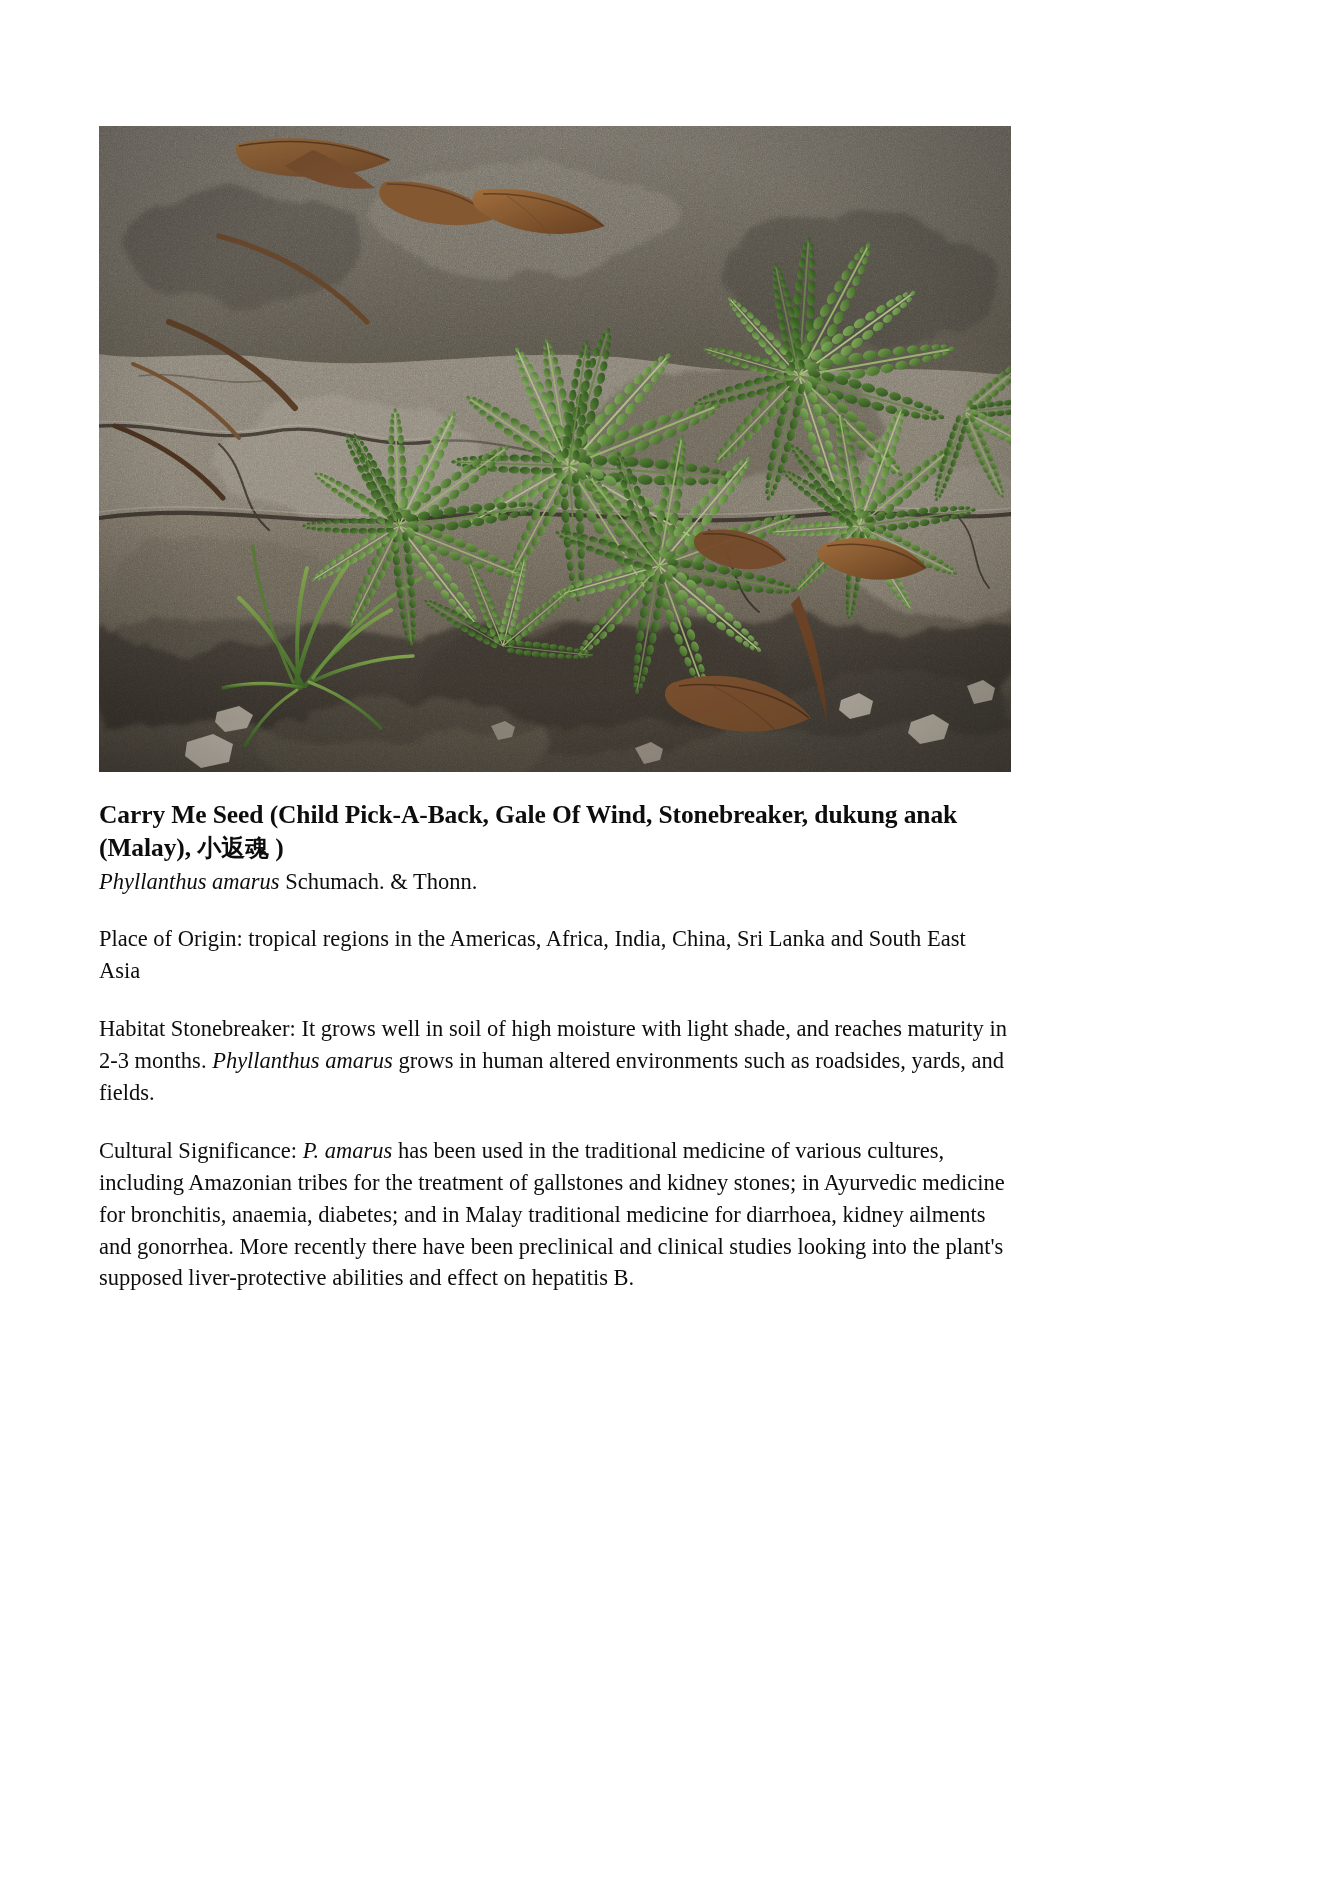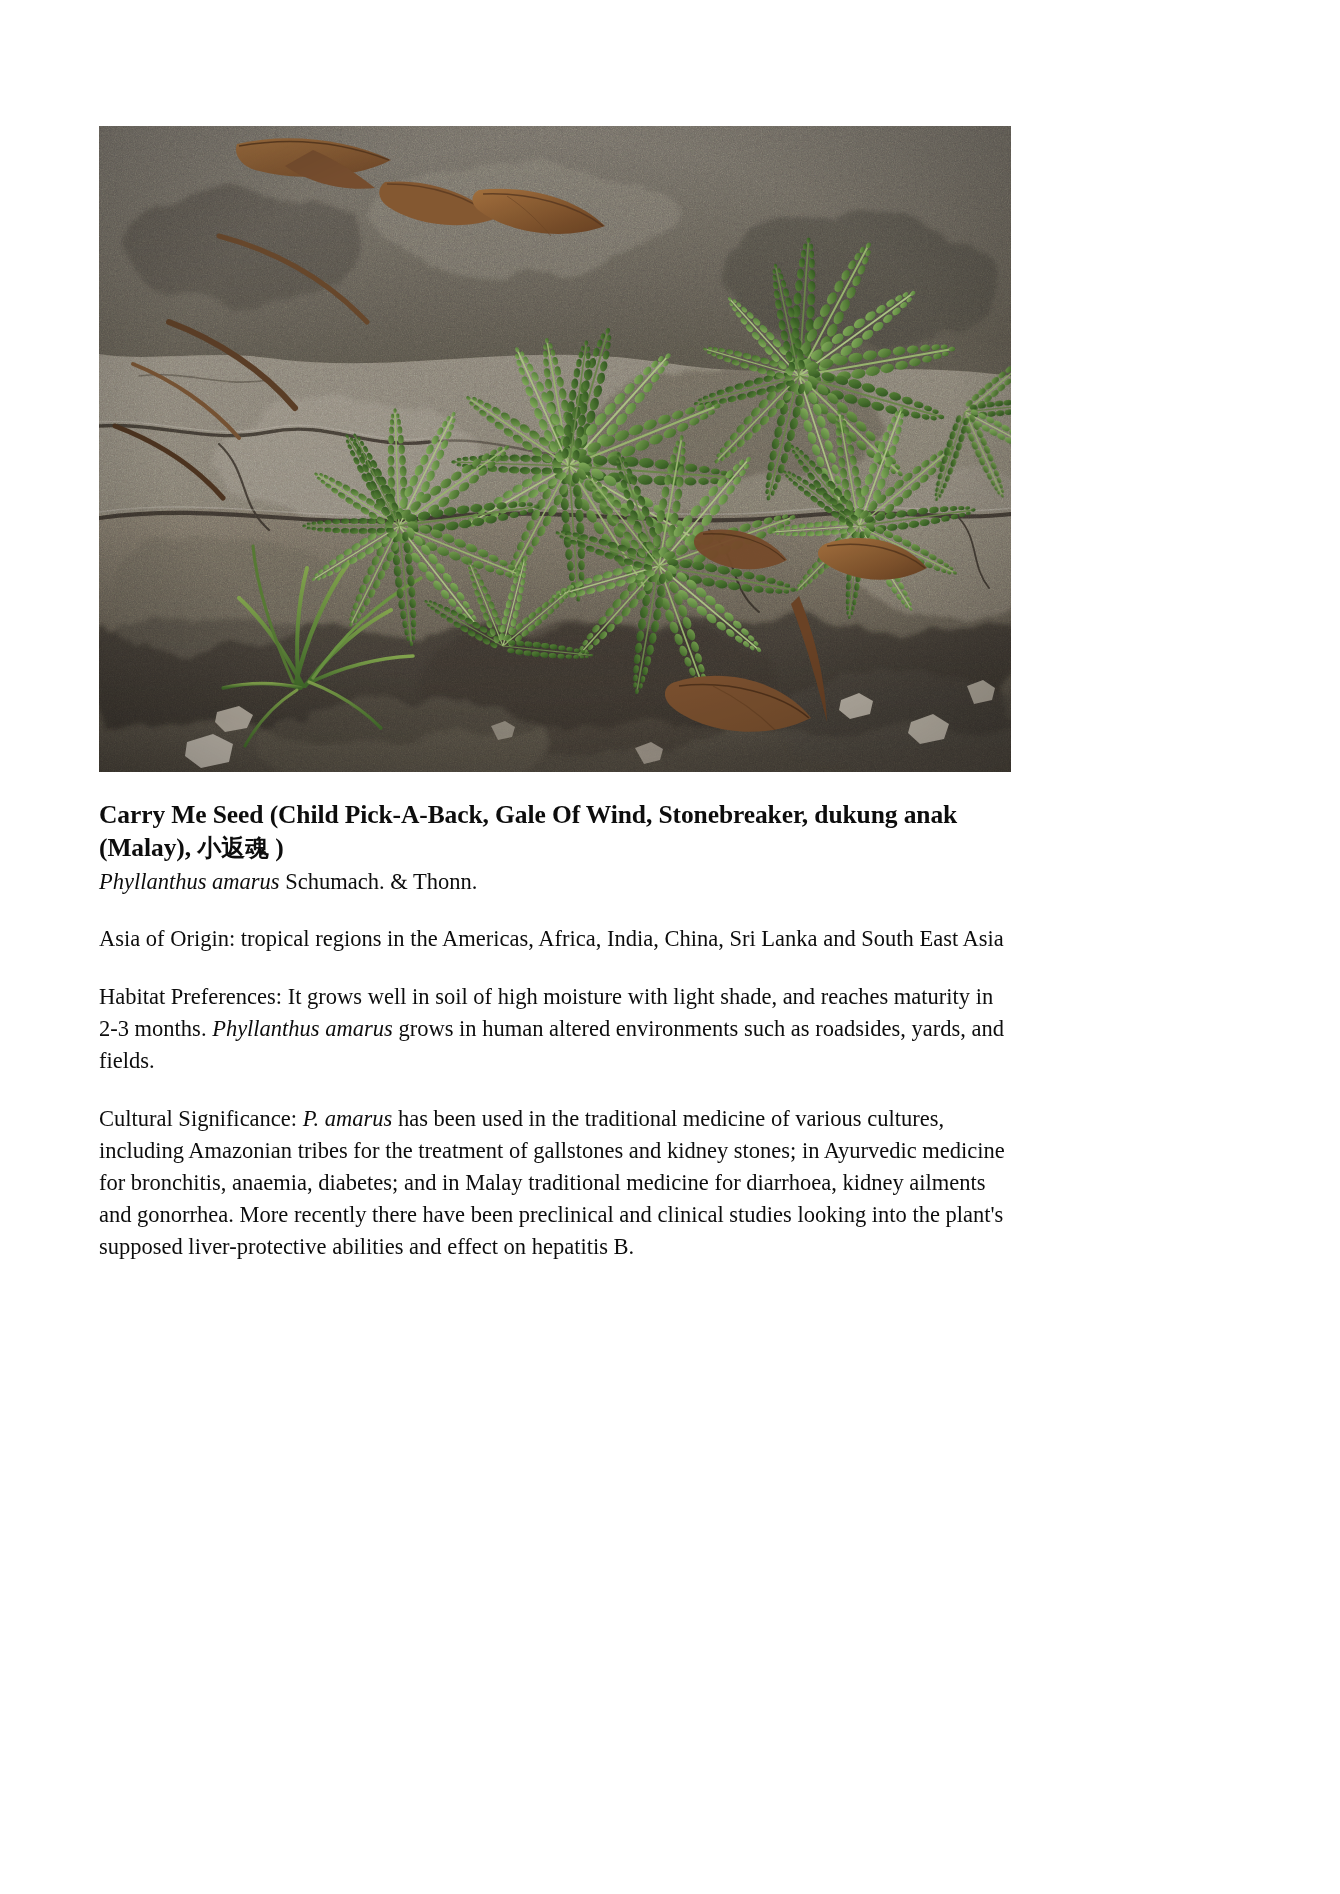--- a/index.html
+++ b/index.html
@@ -438,20 +438,20 @@
 
         <rect x="0" y="0" width="912" height="646" fill="url(#vign)"></rect>
         <rect x="0" y="0" width="912" height="646" fill="#2a1c0a" opacity="0.05"></rect>
       </svg>
     </figure>
 
     <h1 class="title"><span>Carry Me Seed (Child Pick-A-Back, Gale Of Wind, Stonebreaker, dukung anak (Malay), </span><span class="cjk">小返魂</span><span> )</span></h1>
 
     <p class="sciname"><i>Phyllanthus amarus</i><span> Schumach. &amp; Thonn.</span></p>
 
-    <p class="para"><span>Asia of Origin:</span><span> tropical regions in the Americas, Africa, India, China, Sri Lanka and South East Asia</span></p>
-
-    <p class="para"><span>Habitat Preferences:</span><span>  It grows well in soil of high moisture with light shade, and reaches maturity in 2-3 months. </span><i>Phyllanthus amarus</i><span> grows in human altered environments such as roadsides, yards, and fields.</span></p>
+    <p class="para"><span>Place of Origin:</span><span> tropical regions in the Americas, Africa, India, China, Sri Lanka and South East Asia</span></p>
+
+    <p class="para"><span>Habitat Stonebreaker:</span><span>  It grows well in soil of high moisture with light shade, and reaches maturity in 2-3 months. </span><i>Phyllanthus amarus</i><span> grows in human altered environments such as roadsides, yards, and fields.</span></p>
 
     <p class="para"><span>Cultural Significance:</span><span> </span><i>P. amarus</i><span> has been used in the traditional medicine of various cultures, including Amazonian tribes for the treatment of gallstones and kidney stones; in Ayurvedic medicine for bronchitis, anaemia, diabetes; and in Malay traditional medicine for diarrhoea, kidney ailments and gonorrhea. More recently there have been preclinical and clinical studies looking into the plant's supposed liver-protective abilities  and effect on hepatitis B.</span></p>
 
   </div>
 </div>
 
 </body></html>

